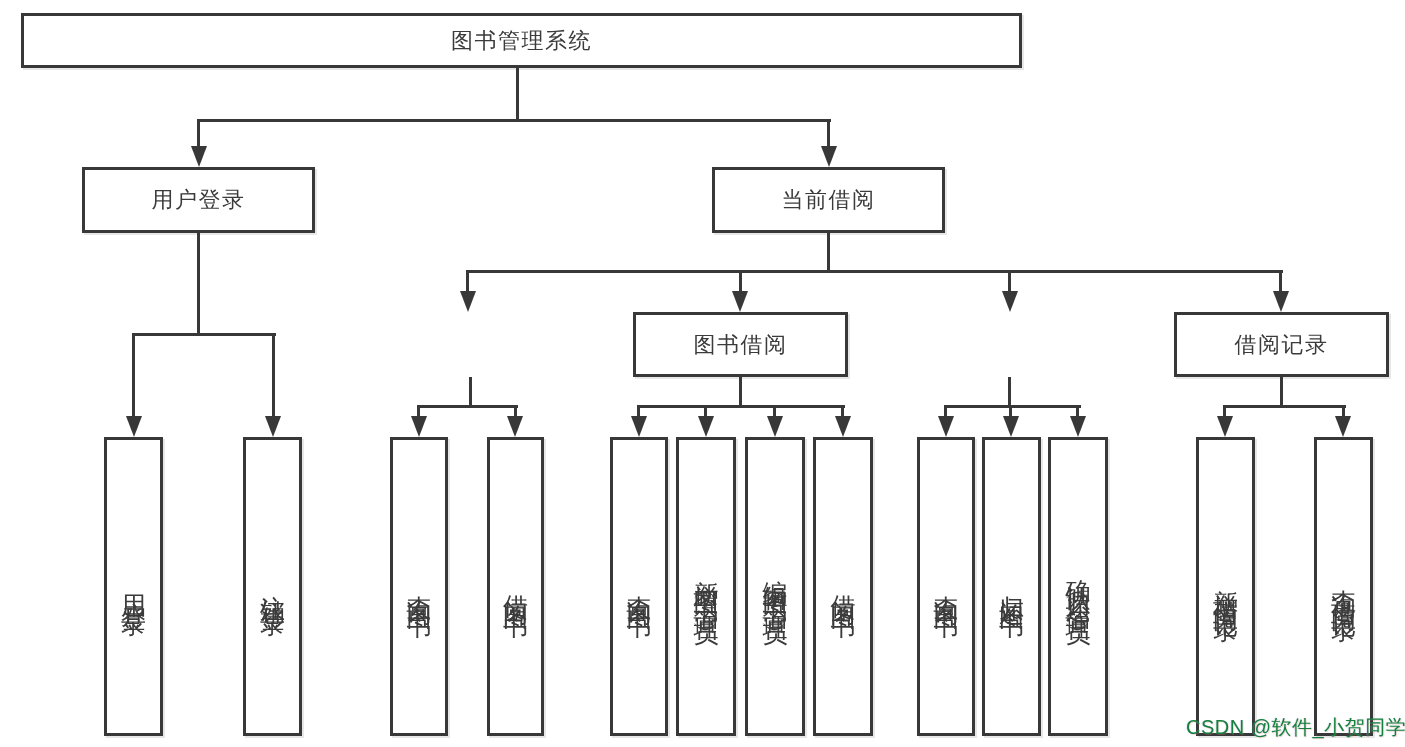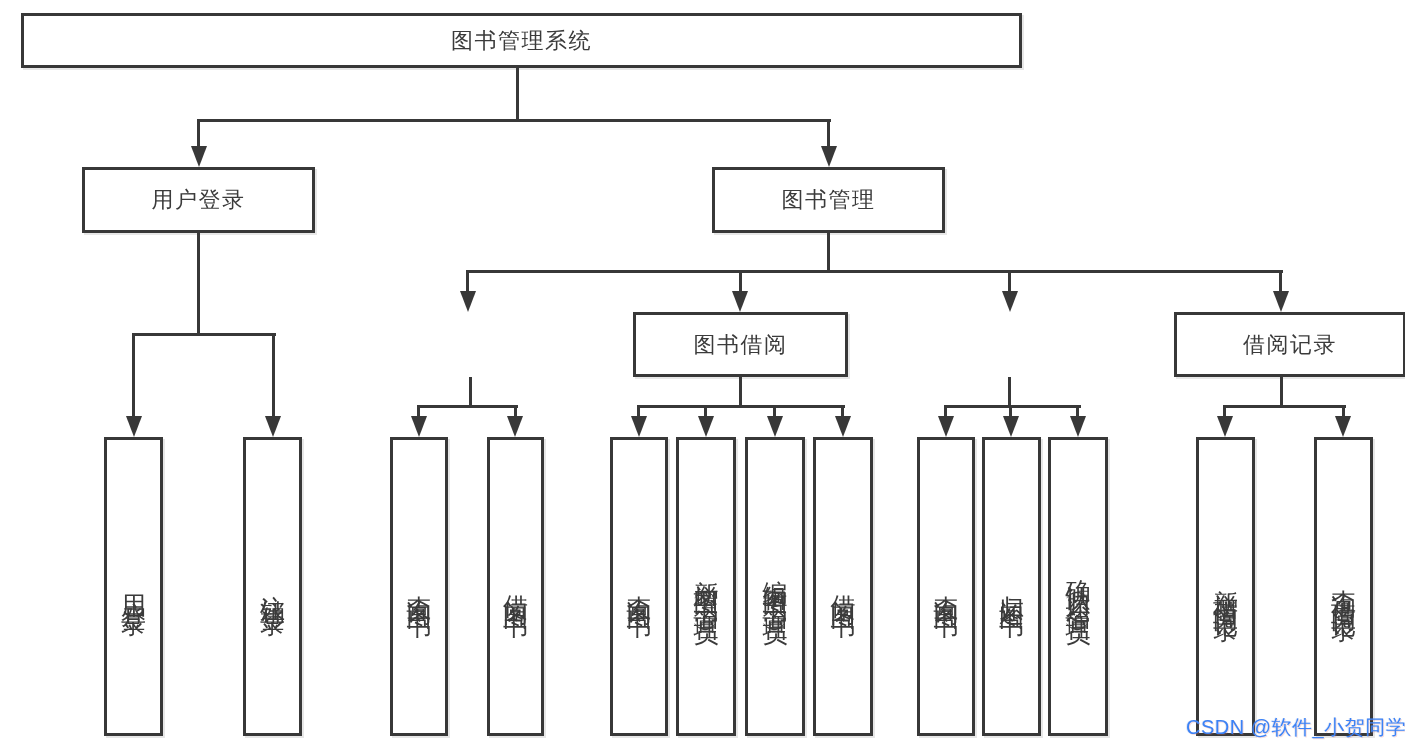--- a/index.html
+++ b/index.html
@@ -16,48 +16,48 @@
     font-size:25px;letter-spacing:6px;line-height:1;white-space:nowrap;
   }
   .ln{position:absolute;background:#383838;}
   .ar{
     position:absolute;width:0;height:0;
     border-left:8px solid transparent;border-right:8px solid transparent;
     border-top:21px solid #383838;
   }
   .watermark{
     position:absolute;left:1186px;top:714px;z-index:5;
-    color:#3b82f6;font-size:20px;letter-spacing:0.5px;white-space:nowrap;
+    color:#15803d;font-size:20px;letter-spacing:0.5px;white-space:nowrap;
     text-shadow:1px 1px 0 rgba(214,120,120,0.25), -1px 0 0 rgba(120,150,214,0.2);
   }
 </style>
 </head>
 <body>
 
 <div class="canvas">
 
   <div class="box" style="left:21px;top:13px;width:1001px;height:55px;">
     <span class="hlabel">图书管理系统</span>
   </div>
 
   <div class="box" style="left:82px;top:167px;width:233px;height:66px;">
     <span class="hlabel">用户登录</span>
   </div>
 
   <div class="box" style="left:712px;top:167px;width:233px;height:66px;">
-    <span class="hlabel">图书管理</span>
+    <span class="hlabel">当前借阅</span>
   </div>
 
 
   <div class="box" style="left:633px;top:312px;width:215px;height:65px;text-align:center;">
     <span class="hlabel">图书借阅</span>
   </div>
 
 
-  <div class="box" style="left:1174px;top:312px;width:232px;height:65px;">
+  <div class="box" style="left:1174px;top:312px;width:215px;height:65px;">
     <span class="hlabel">借阅记录</span>
   </div>
 
   <div class="box vbox" style="left:104px;top:437px;width:59px;height:299px;">
     <span class="vlabel">用户登录</span>
   </div>
   <div class="box vbox" style="left:243px;top:437px;width:59px;height:299px;">
     <span class="vlabel">注销登录</span>
   </div>
 

